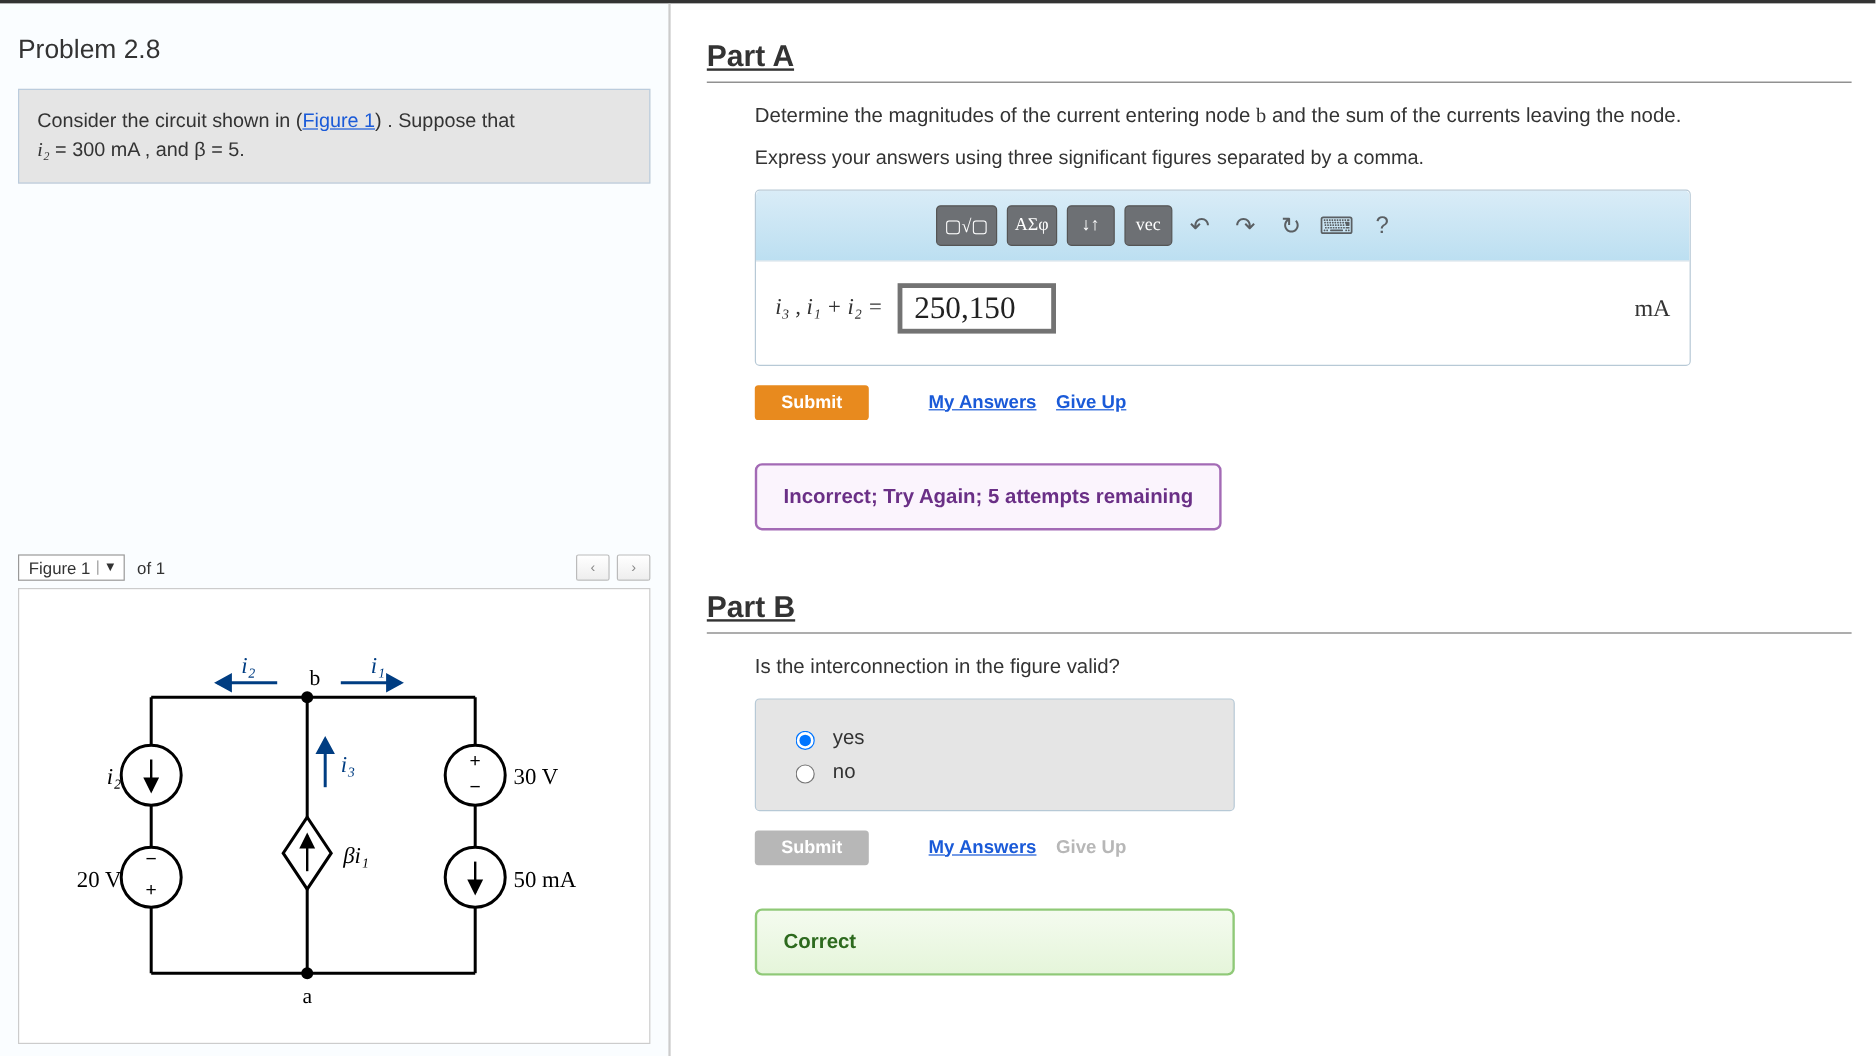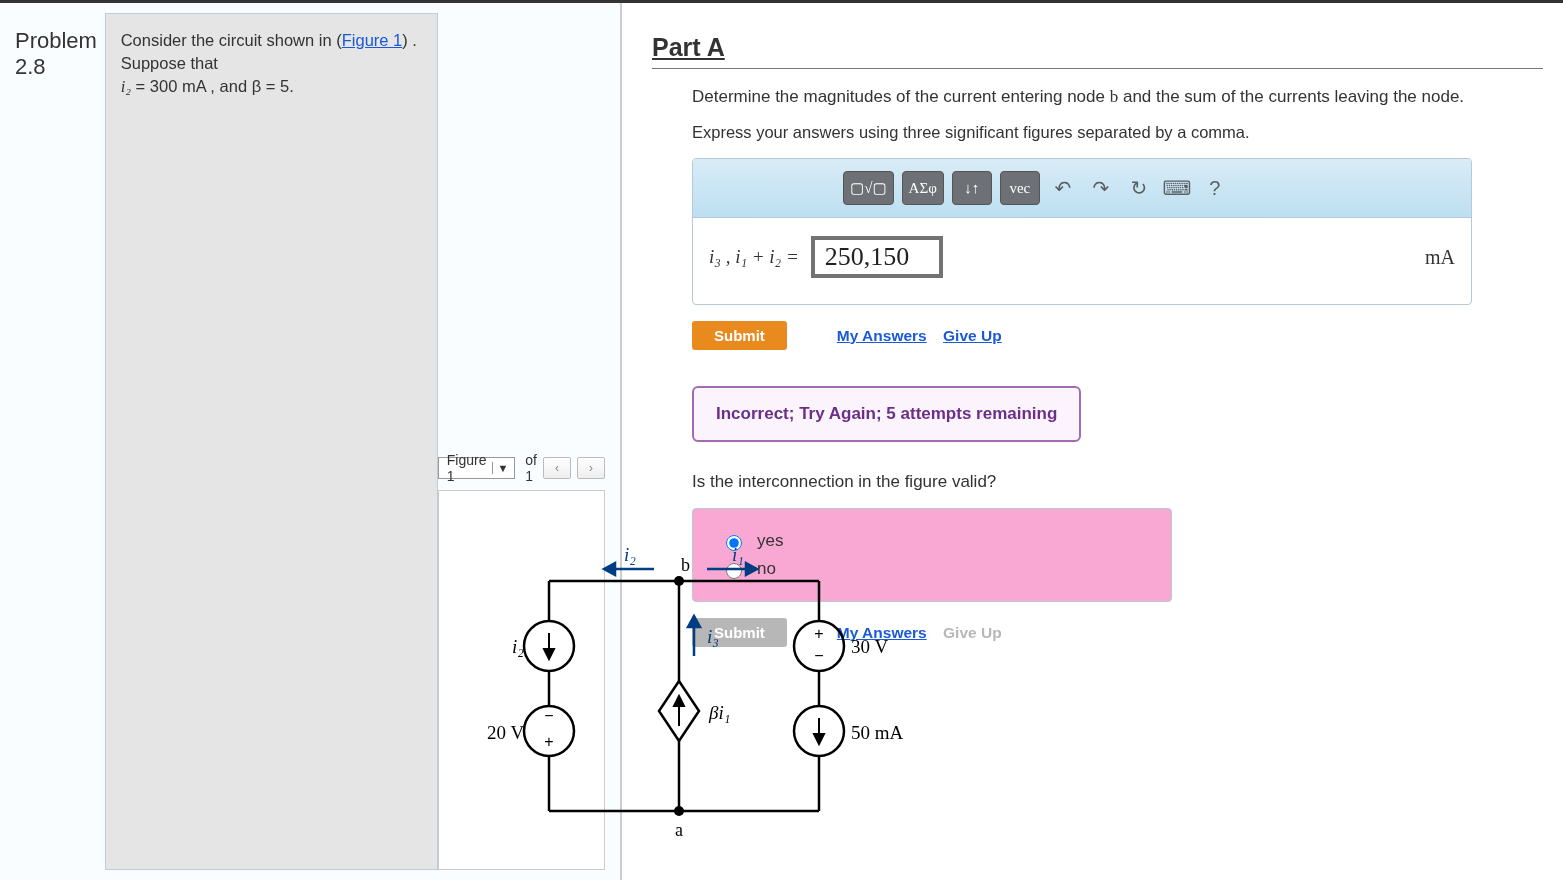--- a/index.html
+++ b/index.html
@@ -10,26 +10,26 @@
     color: #333;
     background: #fff;
   }
   .container {
     display: flex;
     height: 880px;
     width: 1563px;
     border-top: 3px solid #333;
   }
   .left-panel {
-    width: 622px;
+    width: 559px;
     border-right: 2px solid #ccc;
     background: #fafdff;
     padding: 10px 15px;
     display: flex;
-    flex-direction: row;
+    flex-direction: column;
   }
   .right-panel {
     flex: 1;
     padding: 10px 20px 10px 30px;
     background: #fff;
   }
   .problem-title {
     font-size: 22px;
     margin: 15px 0 20px 0;
   }
@@ -194,22 +194,22 @@
   .feedback-correct {
     border: 2px solid #8fc977;
     background: linear-gradient(#f4fbef,#e5f5da);
     color: #2d6a1e;
     width: 400px;
   }
   .radio-frame {
     border: 1px solid #b7c9d6;
     border-radius: 4px;
     padding: 18px 28px;
-    width: 480px;
-    background: #f9a8d4;
+    width: 400px;
+    background: #e5e5e5;
   }
   .radio-row {
     display: flex;
     align-items: center;
     gap: 12px;
     font-size: 17px;
     padding: 4px 0;
   }
   .radio-row input[type=radio] { width: 16px; height: 16px; }
   .spacer { height: 30px; }
@@ -376,20 +376,21 @@
           <a href="#">My Answers</a>
           <a href="#">Give Up</a>
         </div>
       </div>
 
       <div class="feedback-box feedback-incorrect">Incorrect; Try Again; 5 attempts remaining</div>
     </div>
 
     <div class="spacer"></div>
 
+    <div class="part-title">Part B</div>
     <div class="indent">
       <div class="question-text">Is the interconnection in the figure valid?</div>
 
       <div class="radio-frame">
         <label class="radio-row">
           <input type="radio" name="pb" checked="" style="">
           <span>yes</span>
         </label>
         <label class="radio-row">
           <input type="radio" name="pb" style="">
@@ -398,16 +399,17 @@
       </div>
 
       <div class="action-row">
         <button class="submit-btn disabled">Submit</button>
         <div class="link-group">
           <a href="#">My Answers</a>
           <a href="#" class="disabled">Give Up</a>
         </div>
       </div>
 
+      <div class="feedback-box feedback-correct">Correct</div>
     </div>
 
   </div>
 </div>
 
 </body></html>

